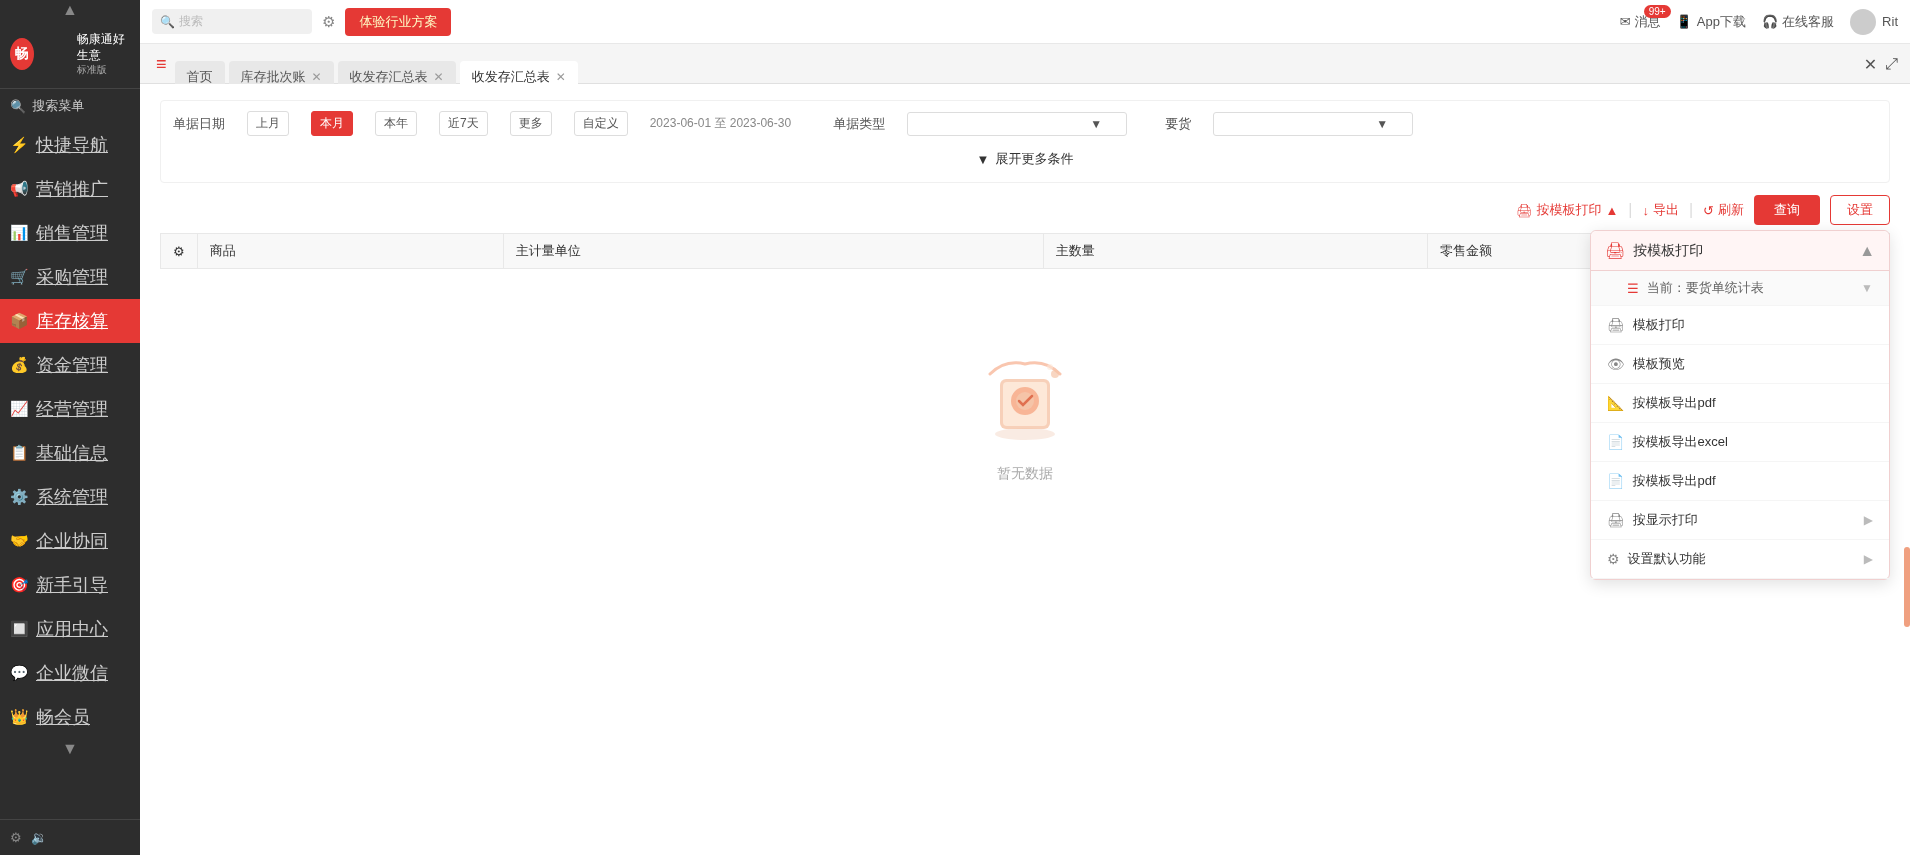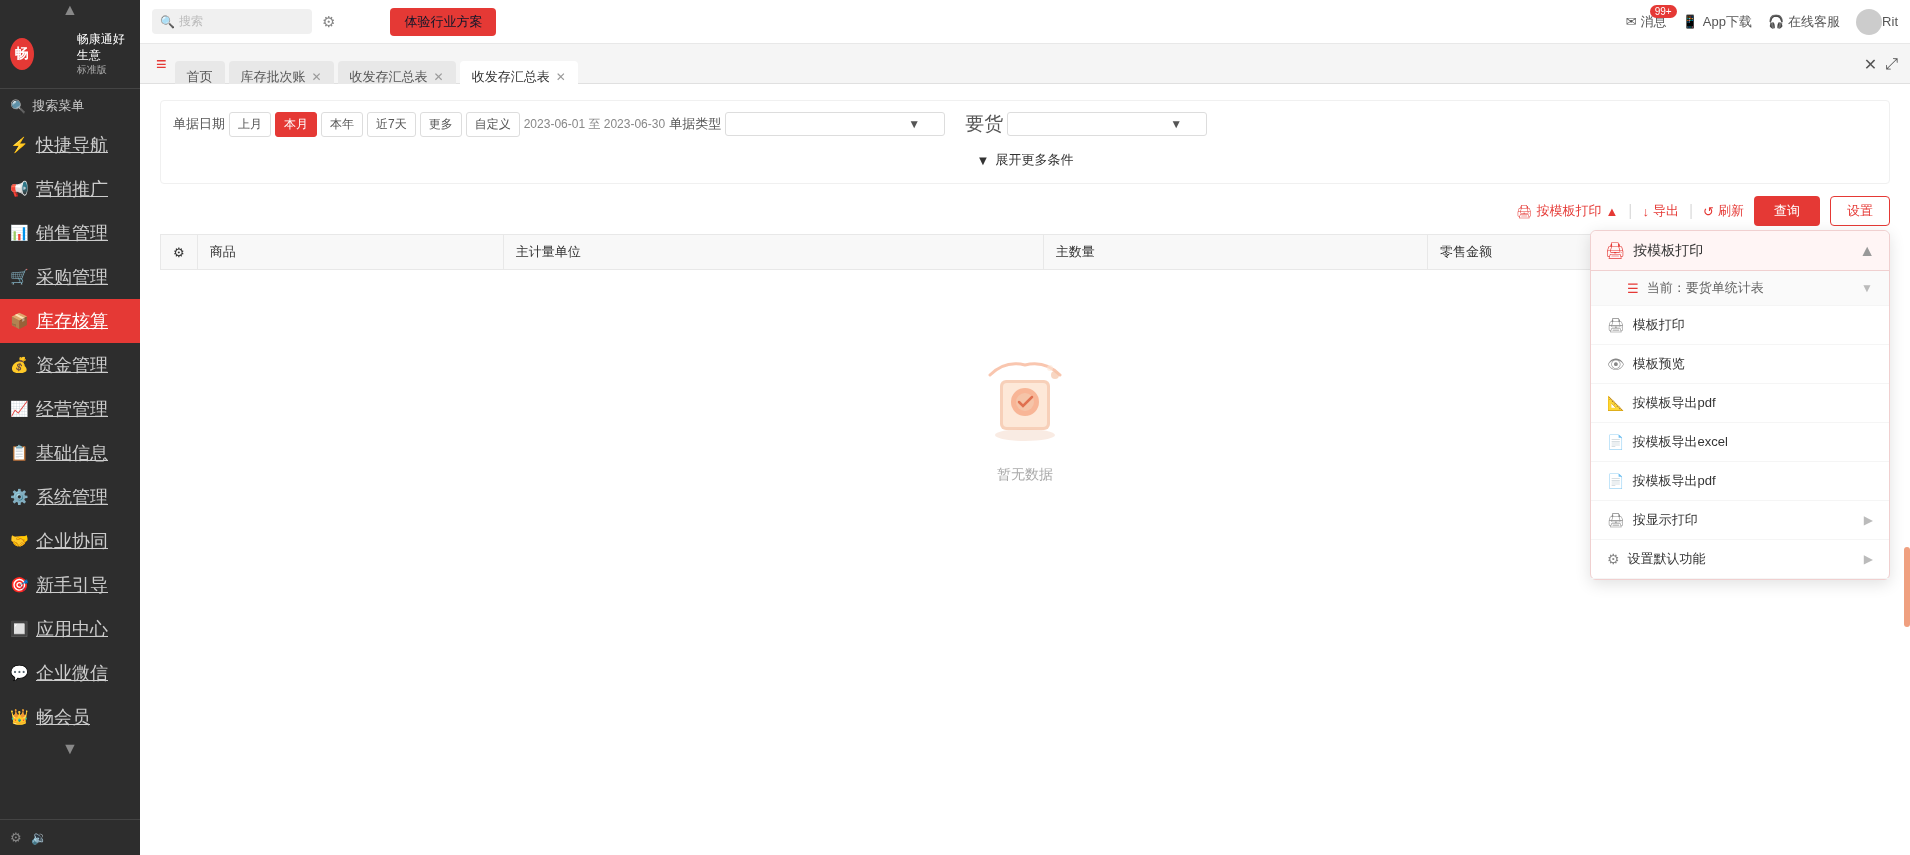--- a/index.html
+++ b/index.html
@@ -75,32 +75,32 @@
     .topbar-left {
       display: flex; align-items: center; gap: 10px;
     }
     .topbar-search {
       background: #f0f0f0; border-radius: 4px; padding: 4px 20px 4px 8px;
       font-size: 12px; color: #999; width: 160px; position: relative;
       display: flex; align-items: center; gap: 4px; cursor: pointer;
     }
     .topbar-gear { color: #888; font-size: 15px; cursor: pointer; }
     .topbar-btn {
-      background: #e53935; color: #0f172a; border: none; border-radius: 4px;
-      padding: 5px 14px; font-size: 13px; cursor: pointer; margin-left: 45px;
+      background: #e53935; color: #fef9c3; border: none; border-radius: 4px;
+      padding: 5px 14px; font-size: 13px; cursor: pointer;
     }
     .topbar-right {
       display: flex; align-items: center; gap: 16px; font-size: 13px; color: #555;
     }
     .topbar-msg { display: flex; align-items: center; gap: 4px; cursor: pointer; position: relative; }
     .badge {
       background: #e53935; color: #fff; border-radius: 8px;
       font-size: 10px; padding: 1px 5px; position: absolute; top: -8px; right: -10px;
     }
-    .topbar-user { display: flex; align-items: center; cursor: pointer; }
+    .topbar-user { display: flex; align-items: center; gap: 6px; cursor: pointer; }
     .avatar { width: 26px; height: 26px; background: #ccc; border-radius: 50%; }
 
     
     .tabbar {
       height: 40px;
       background: #f5f5f5;
       display: flex;
       align-items: center;
       padding: 0 12px;
       gap: 4px;
@@ -138,21 +138,21 @@
       background: #fff;
       border: 1px solid #f0f0f0;
       border-radius: 4px;
       padding: 10px 12px;
       display: flex;
       flex-direction: column;
       gap: 10px;
       margin-bottom: 12px;
     }
     .filter-row {
-      display: flex; align-items: center; gap: 4px; flex-wrap: wrap;
+      display: flex; align-items: center; gap: 22px; flex-wrap: wrap;
     }
     .filter-label { font-size: 13px; color: #555; white-space: nowrap; }
     .date-btn {
       font-size: 12px; color: #555; padding: 3px 8px;
       border: 1px solid #ddd; border-radius: 3px; cursor: pointer; background: #fff;
     }
     .date-btn.active { background: #e53935; color: #fff; border-color: #e53935; }
     .date-range { font-size: 12px; color: #888; }
     .filter-select {
       border: 1px solid #ddd; border-radius: 3px; padding: 4px 24px 4px 8px;
@@ -405,27 +405,27 @@
         <div class="filter-row">
           <span class="filter-label">单据日期</span>
           <button class="date-btn">上月</button>
           <button class="date-btn active">本月</button>
           <button class="date-btn">本年</button>
           <button class="date-btn">近7天</button>
           <button class="date-btn">更多</button>
           <button class="date-btn">自定义</button>
           <span class="date-range">2023-06-01 至 2023-06-30</span>
 
-          <span class="filter-label" style="">单据类型</span>
+          <span class="filter-label" style="margin-left:20px;">单据类型</span>
           <div class="filter-select" style="width:220px;">
             <span></span>
             <span>▼</span>
           </div>
 
-          <span style="font-size:19px;color:#555;margin-left:16px;">要货</span>
+          <span style="font-size:13px;color:#555;margin-left:16px;">要货</span>
           <div class="filter-select" style="width:120px;">
             <span></span>
             <span>▼</span>
           </div>
         </div>
 
         <div class="expand-row">
           <span>▼</span>
           <span>展开更多条件</span>
         </div>

